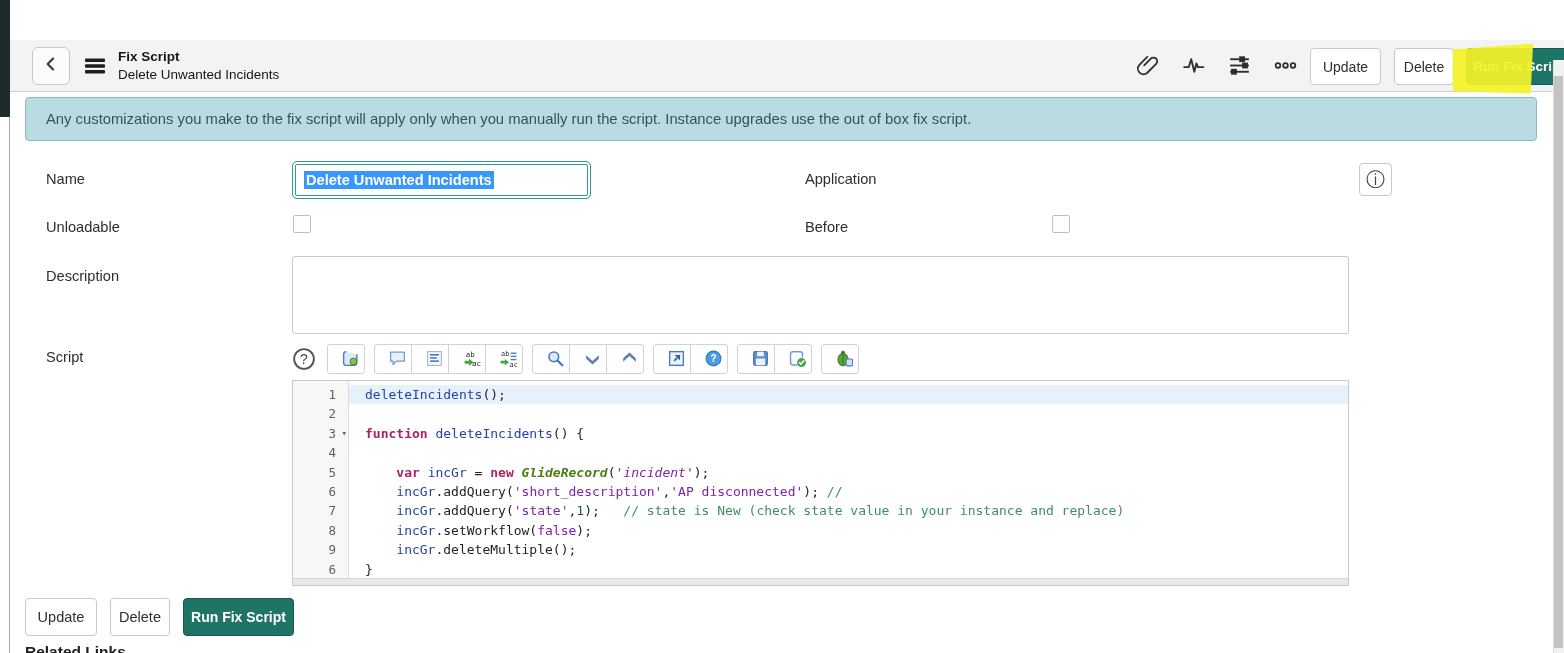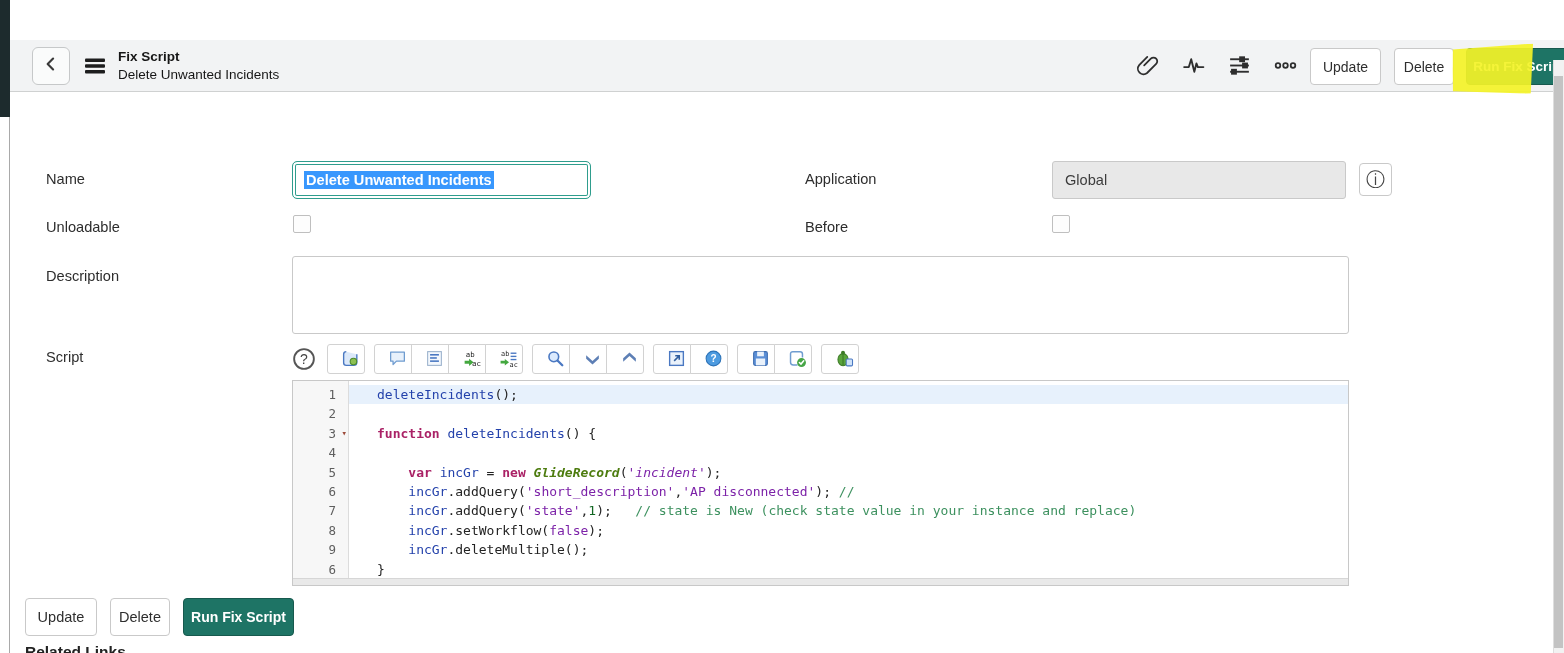--- a/index.html
+++ b/index.html
@@ -89,21 +89,21 @@
   .editor { position:absolute; left:292px; top:380px; width:1057px; height:206px;
     border:1px solid #c8c8c8; background:#fff; overflow:hidden; cursor:text; }
   .gutter-bg { position:absolute; left:0; top:0; bottom:7px; width:56px;
     background:#f7f7f7; border-right:1px solid #dcdcdc; }
   .code-lines { position:absolute; left:0; top:4px; right:0; }
   .code-row { display:flex; height:19.4px; line-height:19.4px;
     font-family:"DejaVu Sans Mono", monospace; font-size:13px; }
   .gut { width:56px; min-width:56px; color:#5f5f5f; text-align:right; padding-right:13px;
     font-size:12.5px; position:relative; }
   .fold { position:absolute; right:2px; top:0; font-size:9px; color:#9c4a3a; cursor:pointer; }
-  .cde { flex:1; white-space:pre; color:#232323; padding-left:28px; }
+  .cde { flex:1; white-space:pre; color:#232323; padding-left:16px; }
   .row-active .cde { background:#e7f1fc; }
   .editor-hscroll { position:absolute; left:0; right:0; bottom:0; height:7px;
     background:#e9e9e9; border-top:1px solid #d6d6d6; }
 
   .tk-kw  { color:#aa2266; font-weight:bold; }
   .tk-vr  { color:#2442ab;margin-top:8px; }
   .tk-fn  { color:#2442ab; }
   .tk-cls { color:#4d7c0f; font-weight:bold; font-style:italic; }
   .tk-str { color:#7c22a8; }
   .tk-stri{ color:#7c22a8; font-style:italic; }
@@ -171,30 +171,30 @@
       </div>
     <button class="btn btn-update">Update</button>
     <button class="btn btn-delete">Delete</button>
     <button class="btn btn-run">Run Fix Script</button>
   </div>
 
   <div class="yellow-mark"></div>
   <div class="sb-track"></div>
   <div class="sb-thumb"></div>
 
+  <div class="banner">
+    <span>Any customizations you make to the fix script will apply only when you manually run the script. Instance upgrades use the out of box fix script.</span>
+  </div>
 
   <div class="lbl lbl-c1" style="top:171px">Name</div>
   <div class="name-input">
     <span class="sel-text">Delete Unwanted Incidents</span>
   </div>
 
   <div class="lbl lbl-c2" style="top:171px">Application</div>
-  <div class="ro-input">
-    <span>Global</span>
-  </div>
   <div class="info-btn">
     <span>ⓘ</span>
   </div>
 
   <div class="lbl lbl-c1" style="top:219px">Unloadable</div>
   <div class="cb" style="left:293px; top:215px"></div>
 
   <div class="lbl lbl-c2" style="top:219px">Before</div>
   <div class="cb" style="left:1052px; top:215px"></div>
 

